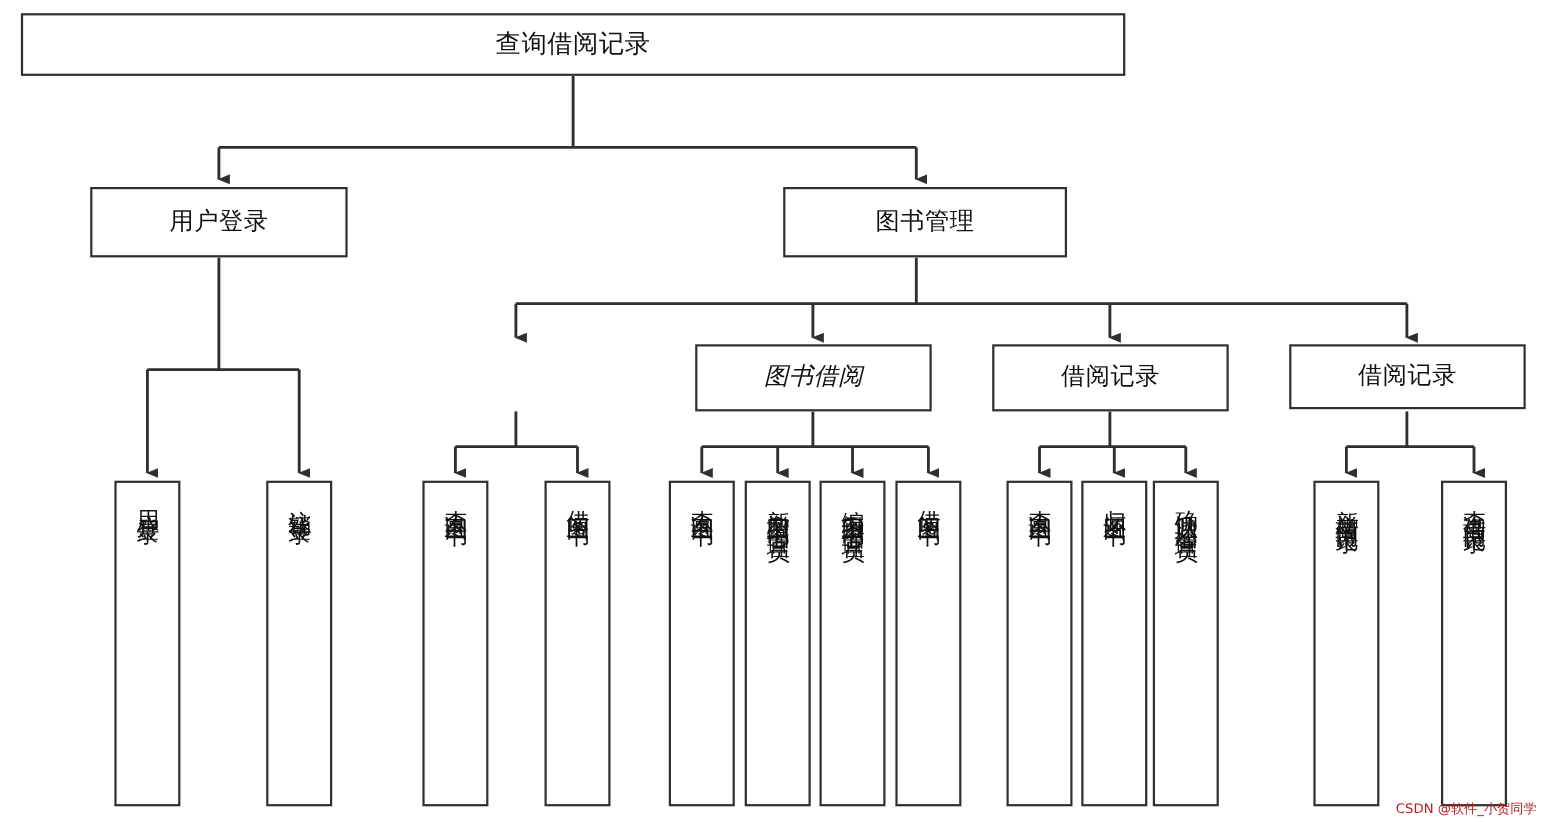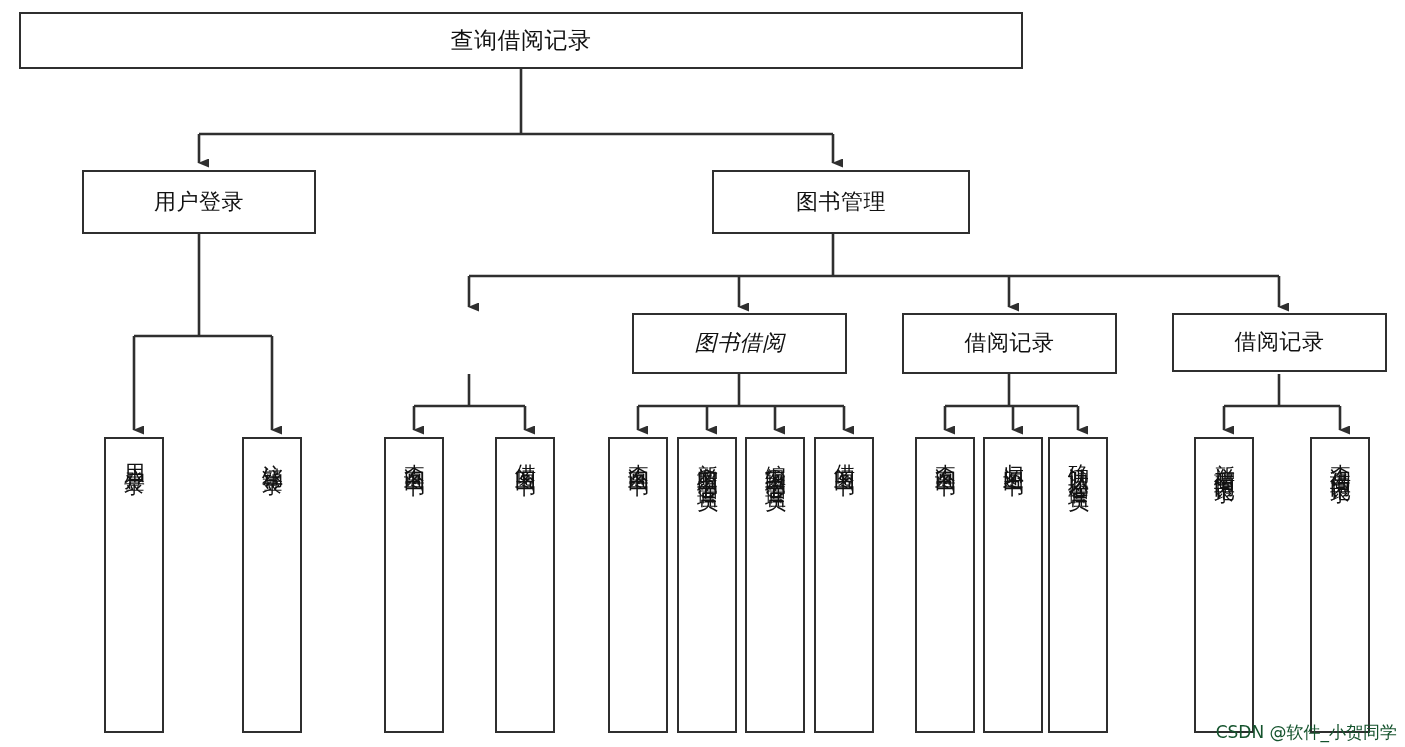--- a/index.html
+++ b/index.html
@@ -66,22 +66,22 @@
     text-orientation: upright;
     font-size: 21px;
     letter-spacing: 4px;
     line-height: 1.0;
     max-height: 100%;
   }
   .watermark {
     position: absolute;
     right: 8px;
     bottom: 3px;
-    font-size: 17px;
-    color: #14532d;
+    font-size: 12px;
+    color: #b91c1c;
     white-space: nowrap;
     z-index: 3;
     font-family: "DejaVu Sans", "Liberation Sans", sans-serif;
   }
 </style>
 </head>
 <body>
 
 <div id="diagram-root">
 

